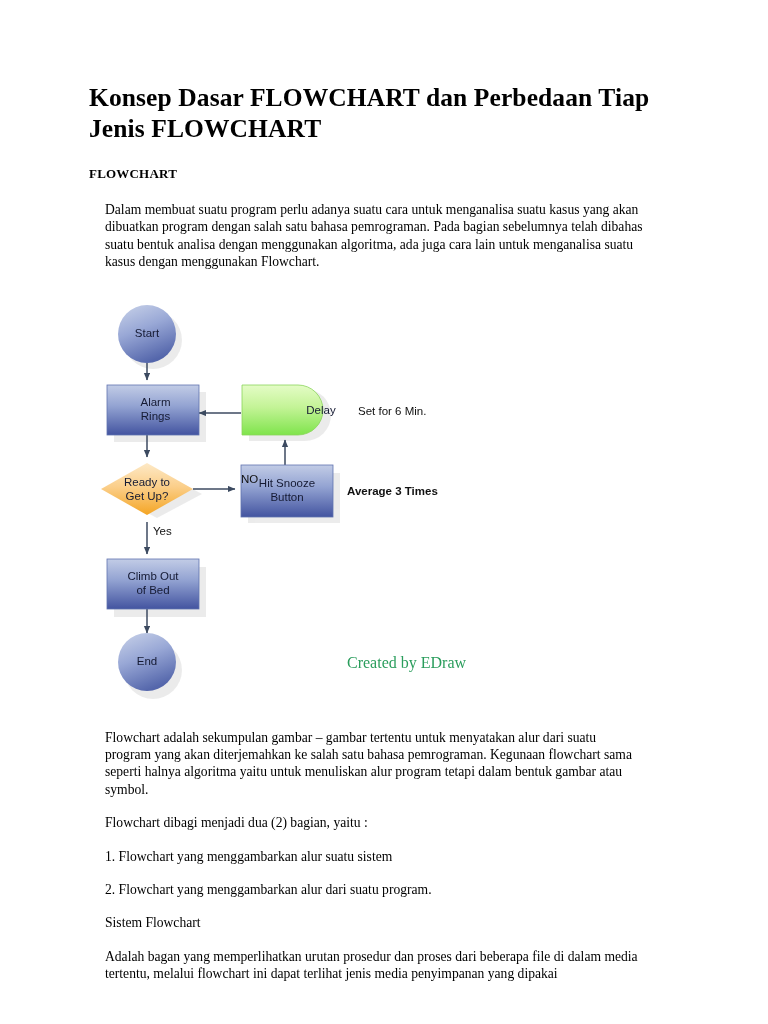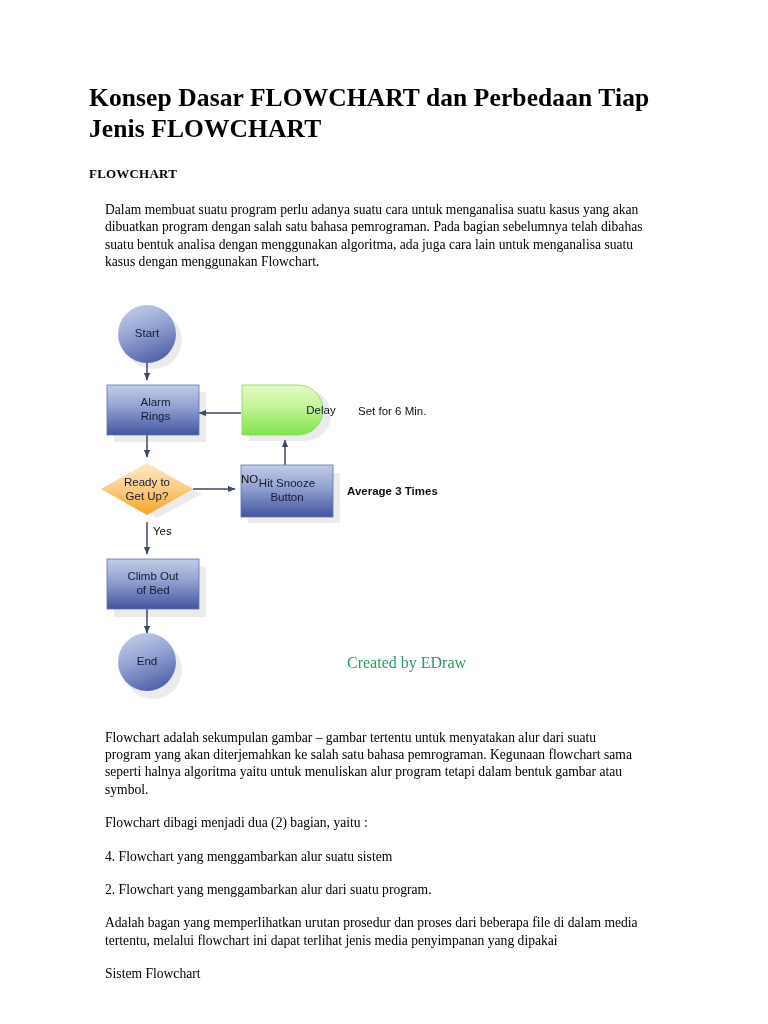--- a/index.html
+++ b/index.html
@@ -204,20 +204,20 @@
       <div class="fc-note" style="left:269px; top:112px;">Set for 6 Min.</div>
 
       <div class="fc-note" style="left:258px; top:192px;font-weight:bold;">Average 3 Times</div>
 
       <div class="fc-credit" style="left:258px; top:361px; color:#2a9d5c;">Created by EDraw</div>
     </div>
 
     <p class="para">Flowchart adalah sekumpulan gambar – gambar tertentu untuk menyatakan alur dari suatu program yang akan diterjemahkan ke salah satu bahasa pemrograman. Kegunaan flowchart sama seperti halnya algoritma yaitu untuk menuliskan alur program tetapi dalam bentuk gambar atau symbol.</p>
 
     <p class="para para-gap">Flowchart dibagi menjadi dua (2) bagian, yaitu :</p>
-    <p class="para">4. Flowchart yang menggambarkan alur suatu sistem</p>
+    <p class="para">1. Flowchart yang menggambarkan alur suatu sistem</p>
     <p class="para">2. Flowchart yang menggambarkan alur dari suatu program.</p>
 
+    <p class="para para-gap">Sistem Flowchart</p>
     <p class="para">Adalah bagan yang memperlihatkan urutan prosedur dan proses dari beberapa file di dalam media tertentu, melalui flowchart ini dapat terlihat jenis media penyimpanan yang dipakai</p>
-    <p class="para para-gap">Sistem Flowchart</p>
 
   </div>
 </div>
 
 </body></html>

